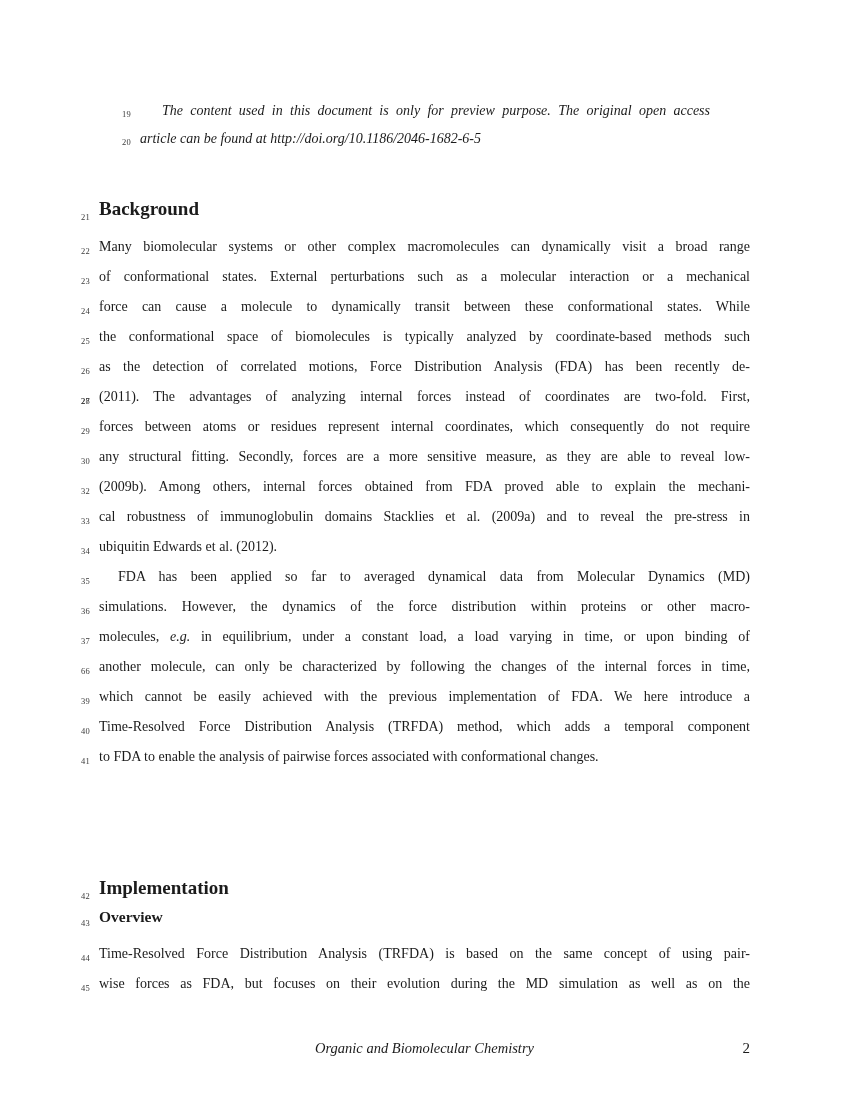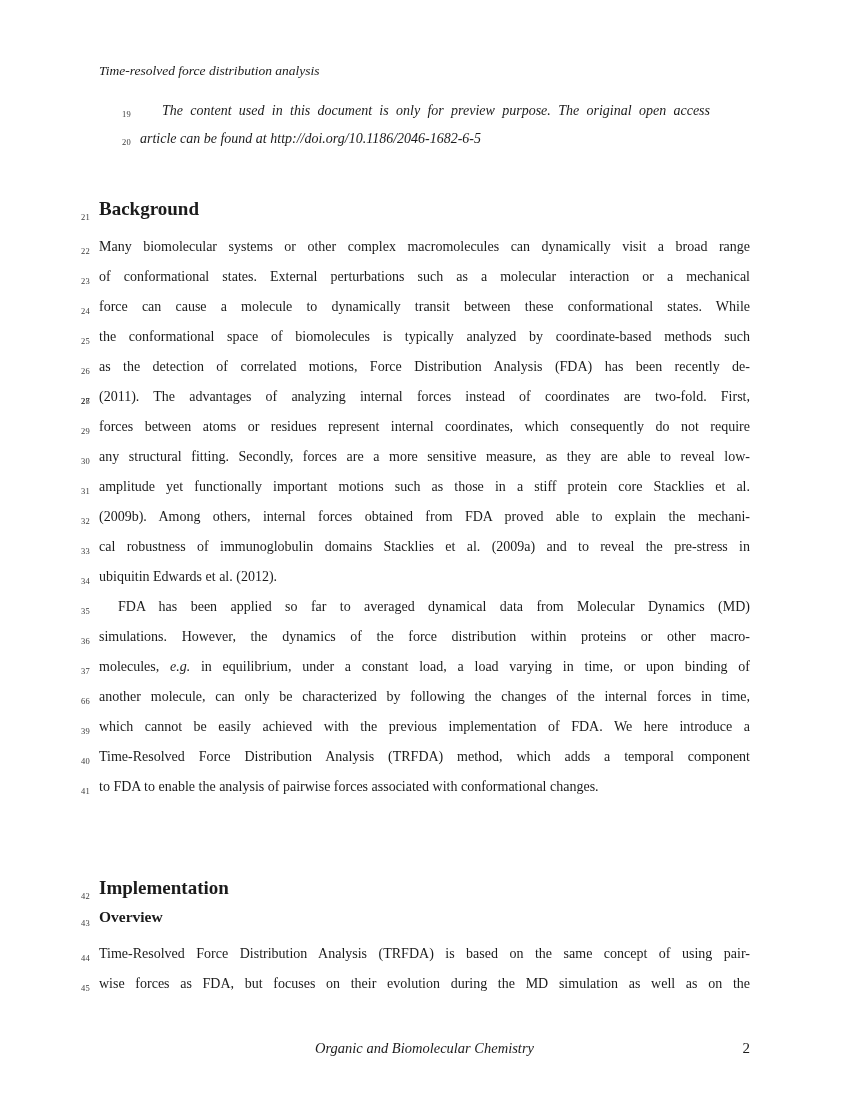--- a/index.html
+++ b/index.html
@@ -103,21 +103,20 @@
     top: 0;
     font-style: normal;
     font-size: 15px;
   }
 </style>
 </head>
 <body>
 
 <div class="page">
 
-  <div class="running-head">Time-resolved force distribution analysis</div>
 
   <div class="preview">
     <div class="pline just ind22">
       <span class="lineno">19</span>
       <span>The content used in this document is only for preview purpose. The original open access</span>
     </div>
     <div class="pline">
       <span class="lineno">20</span>
       <span>article can be found at http://doi.org/10.1186/2046-1682-6-5</span>
     </div>
@@ -131,21 +130,20 @@
   <div id="bg-lines" class="bodyblock">
     <div class="tline just"><span class="lineno">22</span><span>Many biomolecular systems or other complex macromolecules can dynamically visit a broad range</span></div>
     <div class="tline just"><span class="lineno">23</span><span>of conformational states. External perturbations such as a molecular interaction or a mechanical</span></div>
     <div class="tline just"><span class="lineno">24</span><span>force can cause a molecule to dynamically transit between these conformational states. While</span></div>
     <div class="tline just"><span class="lineno">25</span><span>the conformational space of biomolecules is typically analyzed by coordinate-based methods such</span></div>
     <div class="tline just"><span class="lineno">26</span><span>as the detection of correlated motions, Force Distribution Analysis (FDA) has been recently de-</span></div>
     <div class="tline just"><span class="lineno">27</span></div>
     <div class="tline just"><span class="lineno">28</span><span>(2011). The advantages of analyzing internal forces instead of coordinates are two-fold. First,</span></div>
     <div class="tline just"><span class="lineno">29</span><span>forces between atoms or residues represent internal coordinates, which consequently do not require</span></div>
     <div class="tline just"><span class="lineno">30</span><span>any structural fitting. Secondly, forces are a more sensitive measure, as they are able to reveal low-</span></div>
-    <div class="tline just"><span class="lineno">31</span><span>amplitude yet functionally important motions such as those in a stiff protein core Stacklies et al.</span></div>
     <div class="tline just"><span class="lineno">32</span><span>(2009b). Among others, internal forces obtained from FDA proved able to explain the mechani-</span></div>
     <div class="tline just"><span class="lineno">33</span><span>cal robustness of immunoglobulin domains Stacklies et al. (2009a) and to reveal the pre-stress in</span></div>
     <div class="tline noj"><span class="lineno">34</span><span>ubiquitin Edwards et al. (2012).</span></div>
     <div class="tline just ind19"><span class="lineno">35</span><span>FDA has been applied so far to averaged dynamical data from Molecular Dynamics (MD)</span></div>
     <div class="tline just"><span class="lineno">36</span><span>simulations. However, the dynamics of the force distribution within proteins or other macro-</span></div>
     <div class="tline just"><span class="lineno">37</span><span>molecules, </span><span class="em">e.g.</span><span> in equilibrium, under a constant load, a load varying in time, or upon binding of</span></div>
     <div class="tline just"><span class="lineno">66</span><span>another molecule, can only be characterized by following the changes of the internal forces in time,</span></div>
     <div class="tline just"><span class="lineno">39</span><span>which cannot be easily achieved with the previous implementation of FDA. We here introduce a</span></div>
     <div class="tline just"><span class="lineno">40</span><span>Time-Resolved Force Distribution Analysis (TRFDA) method, which adds a temporal component</span></div>
     <div class="tline noj"><span class="lineno">41</span><span>to FDA to enable the analysis of pairwise forces associated with conformational changes.</span></div>

